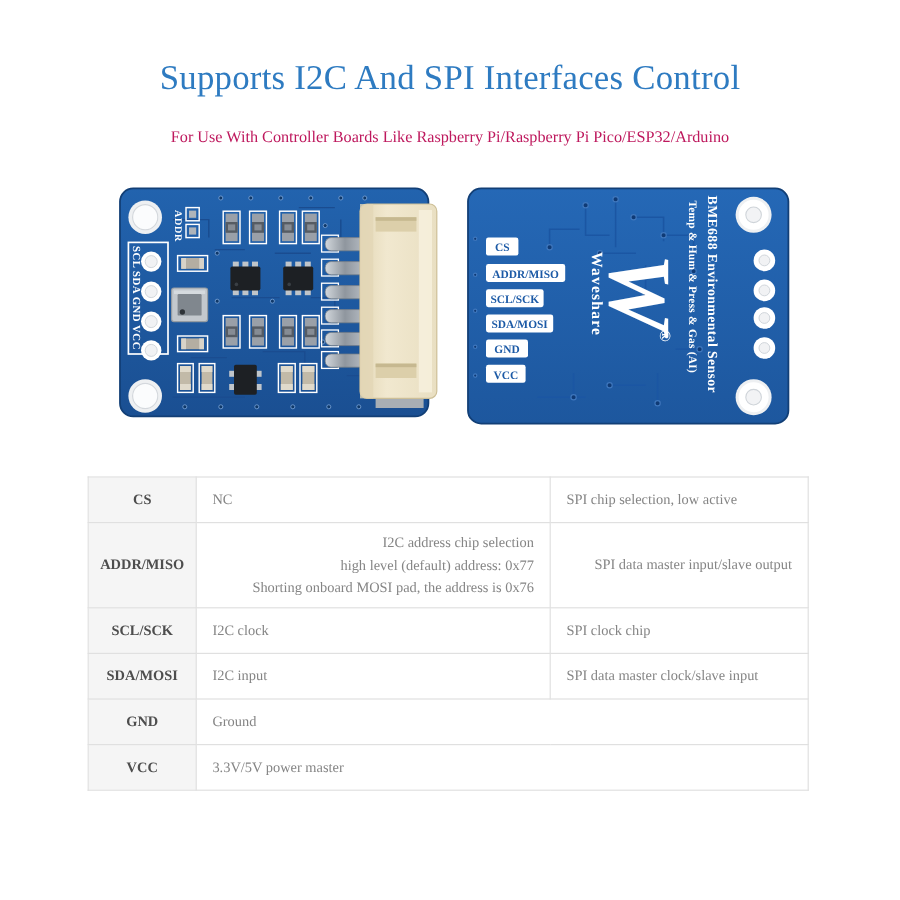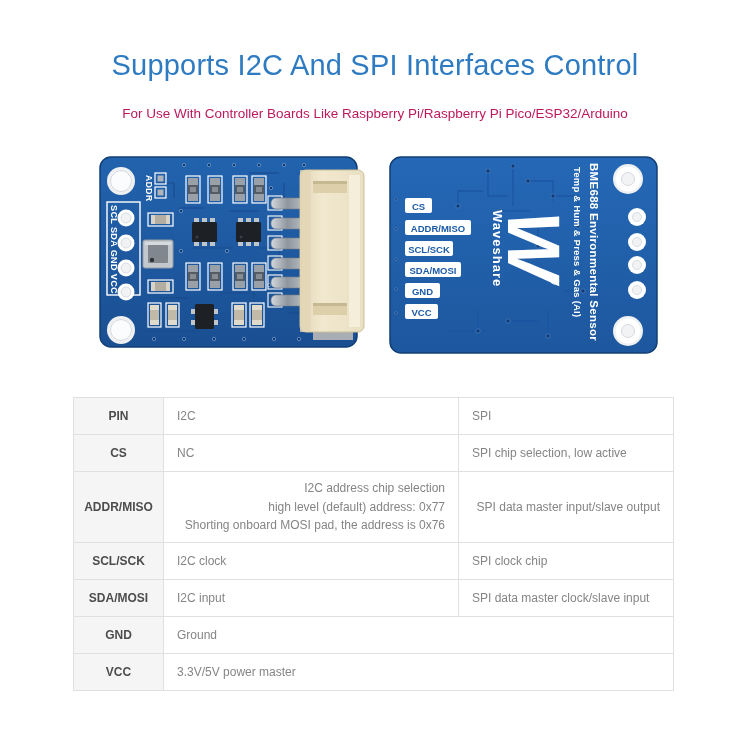--- a/index.html
+++ b/index.html
@@ -1,18 +1,18 @@
 <!DOCTYPE html>
 <html><head>
 <meta charset="utf-8">
 <style>
   html,body { margin:0; padding:0; background:#ffffff; }
   .page {
     position:relative; width:750px; height:749px; background:#ffffff;
-    font-family:Liberation Sans, sans-serif; overflow:hidden;
+    font-family:Liberation Serif, serif; overflow:hidden;
   }
   .page-title {
     position:absolute; top:49px; left:0; width:750px; margin:0;
     text-align:center; color:#2e7bc1; font-size:29px; font-weight:400;
     letter-spacing:0.2px;
   }
   .page-subtitle {
     position:absolute; top:106px; left:0; width:750px;
     text-align:center; color:#be185d; font-size:13.5px;
   }
@@ -367,25 +367,20 @@
   </svg>
 
   <table class="pin-table">
     <colgroup>
         <col style="width:90px">
         <col style="width:295px">
         <col style="width:215px">
       </colgroup>
     <tbody>
       <tr>
-        <th>PIN</th>
-        <td>I2C</td>
-        <td>SPI</td>
-      </tr>
-      <tr>
         <th>CS</th>
         <td>NC</td>
         <td>SPI chip selection, low active</td>
       </tr>
       <tr class="addr-row">
         <th>ADDR/MISO</th>
         <td>
           <div class="line">I2C address chip selection</div>
           <div class="line">high level (default) address: 0x77</div>
           <div class="line">Shorting onboard MOSI pad, the address is 0x76</div>

